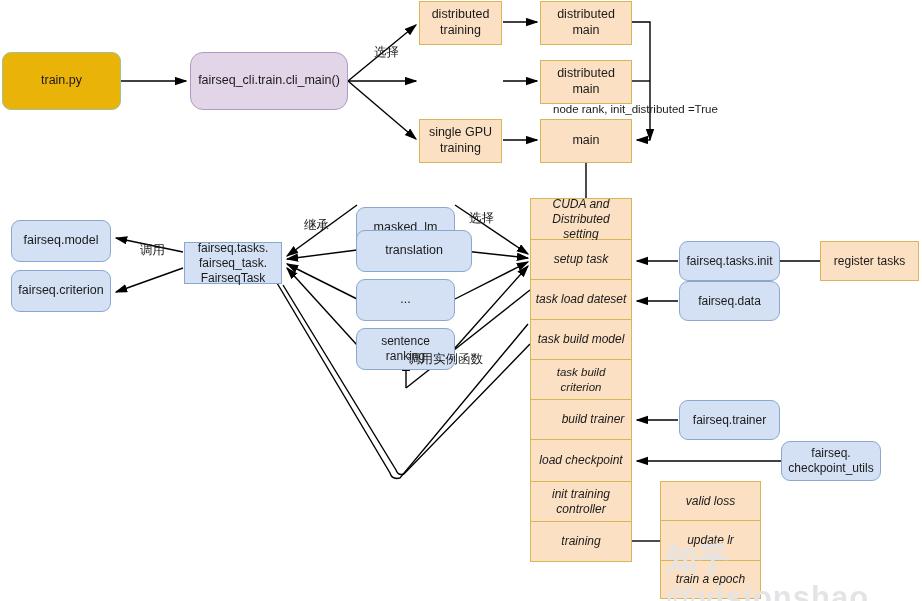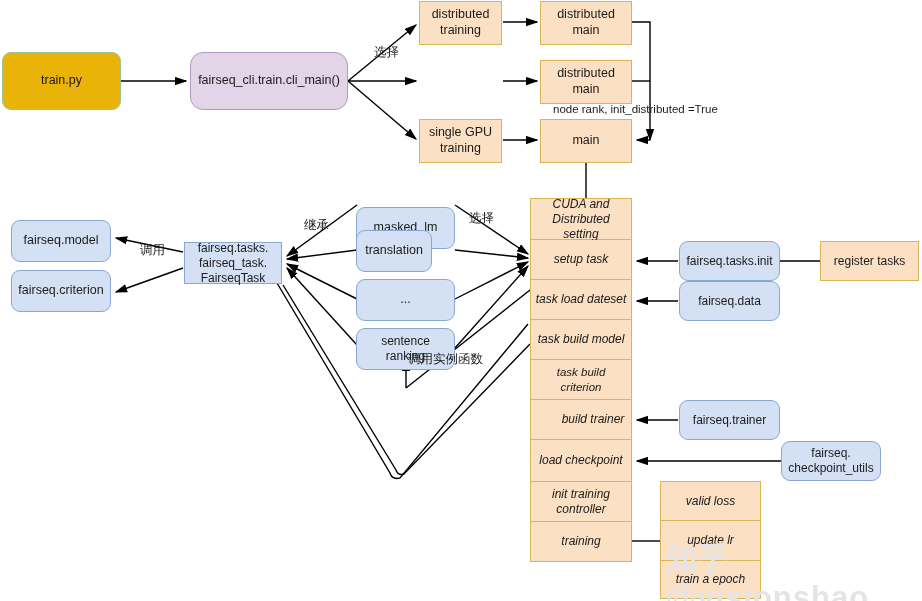--- a/index.html
+++ b/index.html
@@ -90,21 +90,21 @@
   <div class="node blue" style="left:11px;top:220px;width:100px;height:42px;">fairseq.model</div>
   <div class="node blue" style="left:11px;top:270px;width:100px;height:42px;">fairseq.criterion</div>
 
   <div class="node blue-sq" style="left:184px;top:242px;width:98px;height:42px;font-size:12px;">fairseq.tasks.
 fairseq_task.
 FairseqTask</div>
 
   <div class="edge-label" style="left:140px;top:242px;">调用</div>
 
   <div class="node blue" style="left:356px;top:185px;width:99px;height:42px;margin-top:22px;">masked_lm</div>
-  <div class="node blue" style="left:356px;top:230px;width:76px;height:42px;">translation</div>
+  <div class="node blue" style="left:356px;top:230px;width:116px;height:42px;">translation</div>
   <div class="node blue" style="left:356px;top:279px;width:99px;height:42px;">...</div>
   <div class="node blue" style="left:356px;top:328px;width:99px;height:42px;font-size:12px;">sentence ranking</div>
 
   <div class="edge-label" style="left:304px;top:217px;">继承</div>
   <div class="edge-label" style="left:469px;top:210px;">选择</div>
   <div class="edge-label" style="left:408px;top:351px;">调用实例函数</div>
 
   <div class="node orange-stack first" style="left:530px;top:198px;width:102px;height:42px;font-size:12px;">CUDA and
 Distributed setting</div>
   <div class="node orange-stack" style="left:530px;top:240px;width:102px;height:40px;font-size:12px;">setup task</div>

